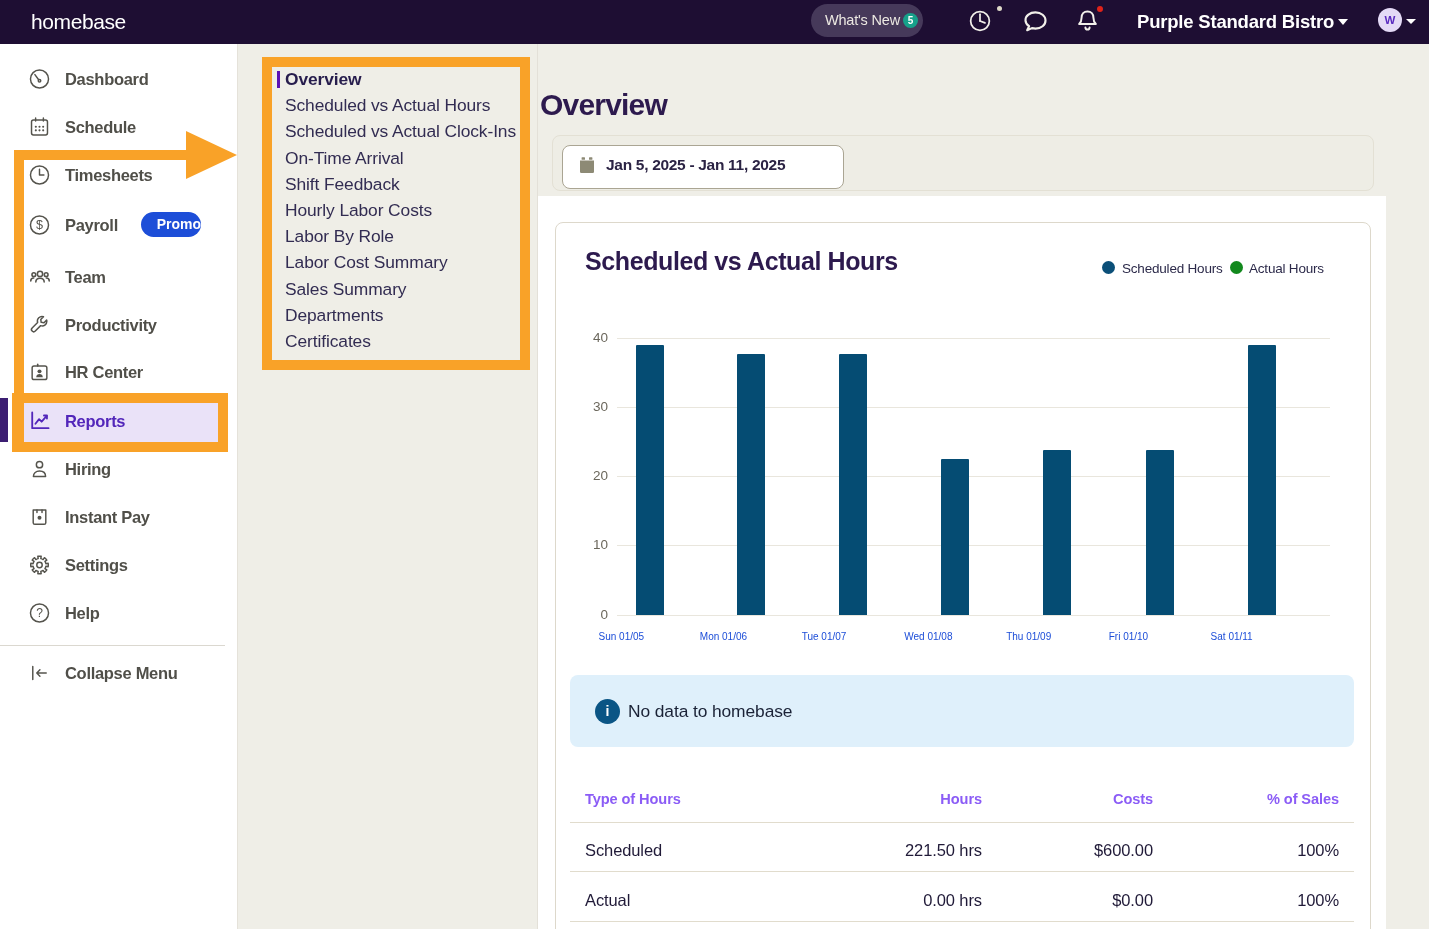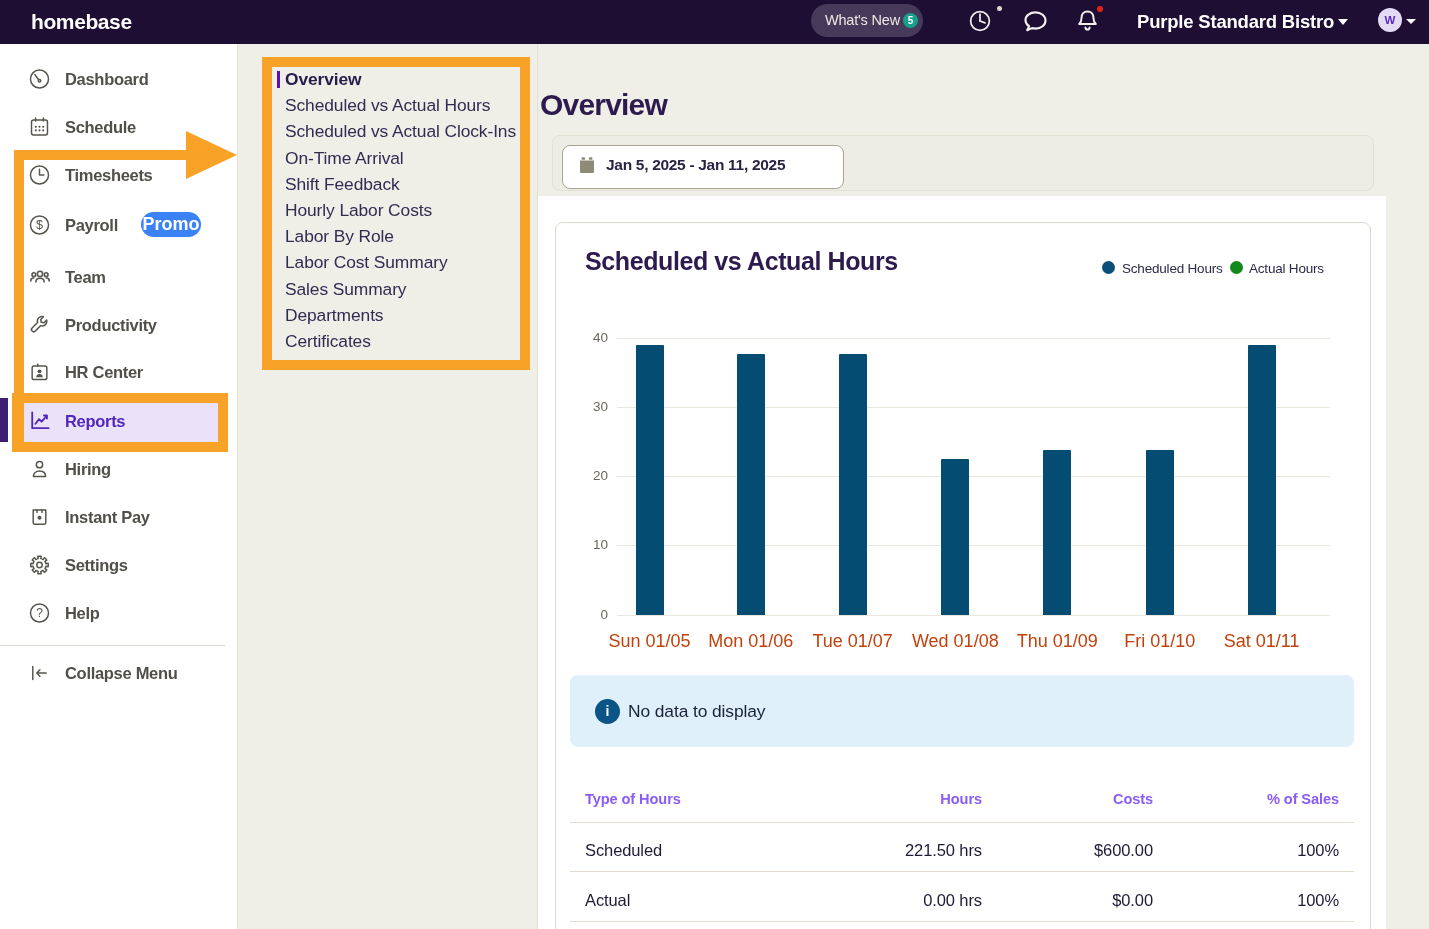--- a/index.html
+++ b/index.html
@@ -1,33 +1,33 @@
 <!DOCTYPE html>
 <html><head><meta charset="utf-8">
 <style>
 html,body{margin:0;padding:0}
 body{width:1429px;height:929px;position:relative;overflow:hidden;background:#efeee7;
   font-family:"Liberation Sans",sans-serif;-webkit-font-smoothing:antialiased}
 
 #topbar{position:absolute;left:0;top:0;width:1429px;height:44px;background:#1e0e33;z-index:40}
-#logo{position:absolute;left:31px;top:10px;color:#fff;font-size:21px;font-weight:bold;letter-spacing:-.4px}
+#logo{position:absolute;left:31px;top:10px;color:#fff;font-size:21px;font-weight:normal;letter-spacing:-.4px}
 #whatsnew{position:absolute;left:811px;top:4px;width:112px;height:33px;background:#46395a;border-radius:17px;color:#ece9e2;font-size:14.5px;letter-spacing:-.2px;line-height:33px;text-align:left;padding-left:14px;box-sizing:border-box}
 #wncirc{position:absolute;left:92px;top:9px;width:15px;height:15px;border-radius:50%;background:#16a18a;color:#fff;font-size:10px;font-weight:bold;line-height:15px;text-align:center}
 .topico{position:absolute;top:9px}
 #bistro{position:absolute;left:1137px;top:11px;color:#fff;font-size:18.5px;font-weight:bold;letter-spacing:-.2px}
 #caret1{position:absolute;left:1338px;top:19px;width:0;height:0;border-left:5.5px solid transparent;border-right:5.5px solid transparent;border-top:6px solid #fff}
 #avatar{position:absolute;left:1378px;top:8px;width:24px;height:24px;border-radius:50%;background:#e4daf6;color:#5a2bbf;font-weight:bold;font-size:11.5px;text-align:center;line-height:24px}
 #caret2{position:absolute;left:1406px;top:19px;width:0;height:0;border-left:5px solid transparent;border-right:5px solid transparent;border-top:5.5px solid #fff}
 .dot{position:absolute;border-radius:50%}
 
 #sidebar{position:absolute;left:0;top:44px;width:237px;height:900px;background:#fff;border-right:1px solid #e5e2da;z-index:5}
 .navitem{position:absolute;left:0;width:237px;height:48px}
 .navitem .lbl{position:absolute;left:65px;top:50%;transform:translateY(-50%);font-size:16.5px;font-weight:bold;color:#504f49;letter-spacing:-.3px}
 .navitem svg{position:absolute;left:29px;top:50%;transform:translateY(-50%)}
-#promo{position:absolute;left:141px;top:11px;width:60px;height:25px;background:#3b82f6;border-radius:13px;color:#fff;font-size:18px;font-weight:bold;text-align:center;line-height:25px}
+#promo{position:absolute;left:141px;top:11px;width:60px;height:25px;background:#1d4ed8;border-radius:13px;color:#fff;font-size:14px;font-weight:bold;text-align:right;line-height:25px}
 #rep-bg{position:absolute;left:12px;top:355px;width:216px;height:44px;background:#eae2f8;border-radius:8px}
 #rep-ind{position:absolute;left:0;top:354px;width:8px;height:44px;background:#3c1e72}
 .navitem.active .lbl{color:#5226ba}
 #sidediv{position:absolute;left:0px;top:601px;width:225px;height:1px;background:#dbd8d0}
 
 #seccol{position:absolute;left:238px;top:44px;width:299px;height:885px;background:#efeee7;border-right:1px solid #e3e0d8;z-index:4}
 .repitem{position:absolute;left:285px;height:26px;line-height:26px;font-size:17.4px;color:#322c52;letter-spacing:-.1px;z-index:6}
 
 #mainwhite{position:absolute;left:538px;top:196px;width:848px;height:733px;background:#fff;z-index:1}
 #h1{position:absolute;left:540px;top:88px;font-size:30px;font-weight:800;color:#2d1a4e;letter-spacing:-.8px;z-index:2}
@@ -35,21 +35,21 @@
 #dateinput{position:absolute;left:9px;top:9px;width:282px;height:44px;background:#fff;border:1px solid #aaa593;border-radius:8px;box-sizing:border-box}
 #datetxt{position:absolute;left:43px;top:10px;font-size:15.5px;font-weight:bold;color:#2b2344;letter-spacing:-.3px}
 #card{position:absolute;left:555px;top:222px;width:816px;height:760px;background:#fff;border:1px solid #ddd8cb;border-radius:8px;box-sizing:border-box;z-index:2}
 #cardtitle{position:absolute;left:585px;top:247px;font-size:25px;font-weight:800;color:#2d1a4e;letter-spacing:-.4px;z-index:3}
 .leg{position:absolute;top:261px;font-size:13.5px;letter-spacing:-.2px;color:#2c2a4a;z-index:3}
 .legdot{position:absolute;top:261px;width:13px;height:13px;border-radius:50%;z-index:3}
 
 .gline{position:absolute;height:1px;background:#e9e6dd;z-index:3}
 .ylab{position:absolute;width:30px;text-align:right;font-size:13.5px;color:#6b675c;z-index:3}
 .bar{position:absolute;width:28px;background:#054c73;z-index:3;border-radius:1px 1px 0 0}
-.xlab{position:absolute;width:102px;text-align:center;font-size:18px;color:#c2410c;z-index:3}
+.xlab{position:absolute;width:102px;text-align:left;font-size:10px;color:#1d4ed8;z-index:3}
 
 #banner{position:absolute;left:570px;top:675px;width:784px;height:72px;background:#dff0fb;border-radius:8px;z-index:3}
 #infoic{position:absolute;left:595px;top:699px;width:25px;height:25px;border-radius:50%;background:#0a5585;color:#fff;font-size:14px;font-weight:bold;text-align:center;line-height:25px;z-index:4}
 #infotxt{position:absolute;left:628px;top:701px;font-size:17.4px;color:#1a2236;z-index:4;letter-spacing:-.1px}
 .th{position:absolute;font-size:14.6px;font-weight:bold;color:#8b5cf6;z-index:3;letter-spacing:-.1px}
 .td{position:absolute;font-size:16.5px;color:#201a38;z-index:3;letter-spacing:-.1px}
 .tdiv{position:absolute;left:570px;width:784px;height:1px;background:#e1dccd;z-index:3}
 .r{text-align:right;width:150px}
 
 .orange{background:#f9a228;position:absolute;z-index:30}
@@ -247,21 +247,21 @@
 <div class="bar" style="left:1247.6px;top:344.5px;height:270.1px"></div>
 <div class="xlab" style="left:1210.6px;top:631px">Sat 01/11</div>
 <div id="cardtitle">Scheduled vs Actual Hours</div>
 <div class="legdot" style="left:1102px;background:#0b4f78"></div>
 <div class="leg" style="left:1122px">Scheduled Hours</div>
 <div class="legdot" style="left:1230px;background:#12891d"></div>
 <div class="leg" style="left:1249px">Actual Hours</div>
 
 <div id="banner"></div>
 <div id="infoic">i</div>
-<div id="infotxt">No data to display</div>
+<div id="infotxt">No data to homebase</div>
 
 <div class="th" style="left:585px;top:791px">Type of Hours</div>
 <div class="th r" style="left:832px;top:791px">Hours</div>
 <div class="th r" style="left:1003px;top:791px">Costs</div>
 <div class="th r" style="left:1189px;top:791px">% of Sales</div>
 <div class="tdiv" style="top:822px"></div>
 <div class="td" style="left:585px;top:841px">Scheduled</div>
 <div class="td r" style="left:832px;top:841px">221.50 hrs</div>
 <div class="td r" style="left:1003px;top:841px">$600.00</div>
 <div class="td r" style="left:1189px;top:841px">100%</div>

